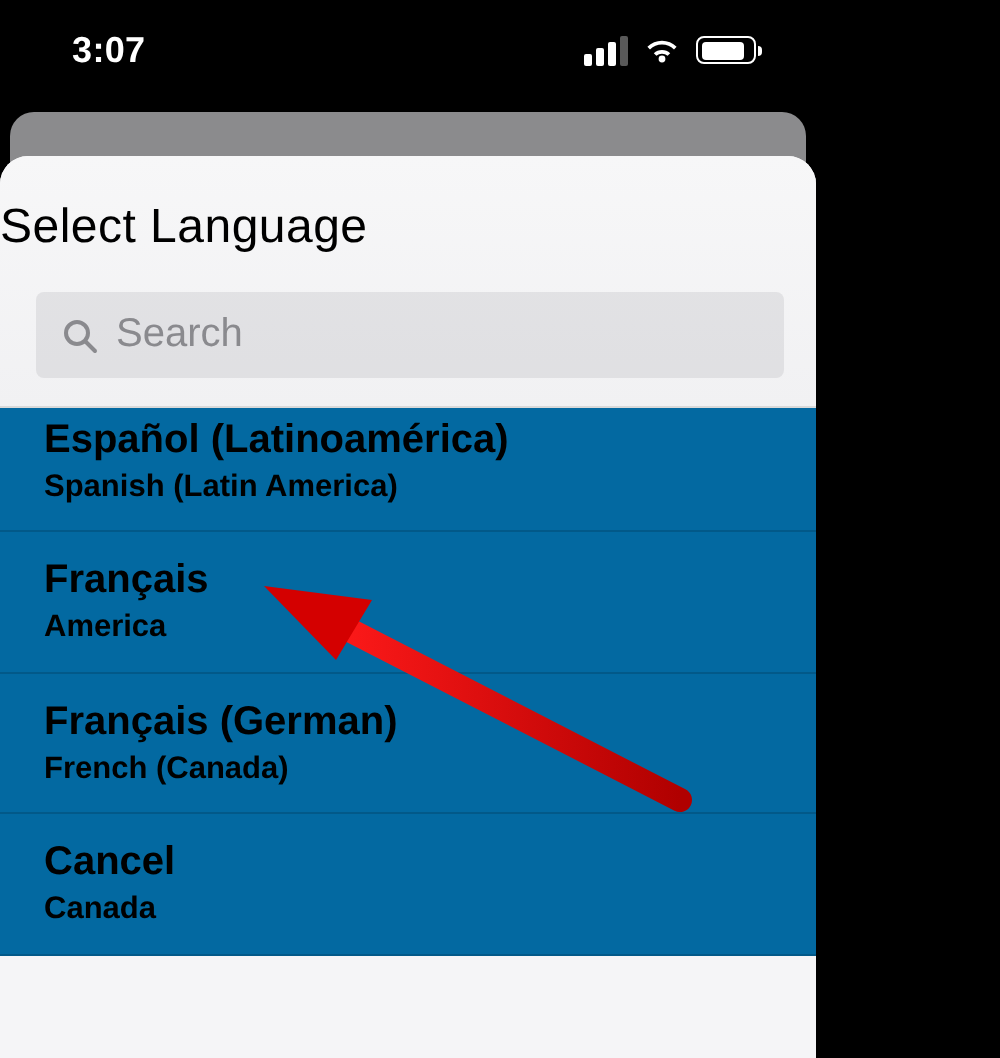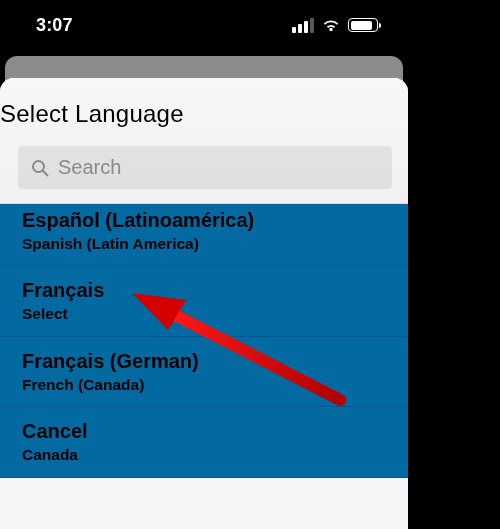--- a/index.html
+++ b/index.html
@@ -87,21 +87,21 @@
       </div>
     </div>
 
     <div class="list">
       <div class="list-item cutoff-top">
         <div class="lang-native">Español (Latinoamérica)</div>
         <div class="lang-english">Spanish (Latin America)</div>
       </div>
       <div class="list-item">
         <div class="lang-native">Français</div>
-        <div class="lang-english">Select</div>
+        <div class="lang-english">America</div>
       </div>
       <div class="list-item">
         <div class="lang-native">Français (German)</div>
         <div class="lang-english">French (Canada)</div>
       </div>
       <div class="list-item">
         <div class="lang-native">Cancel</div>
         <div class="lang-english">Canada</div>
       </div>
     </div>

